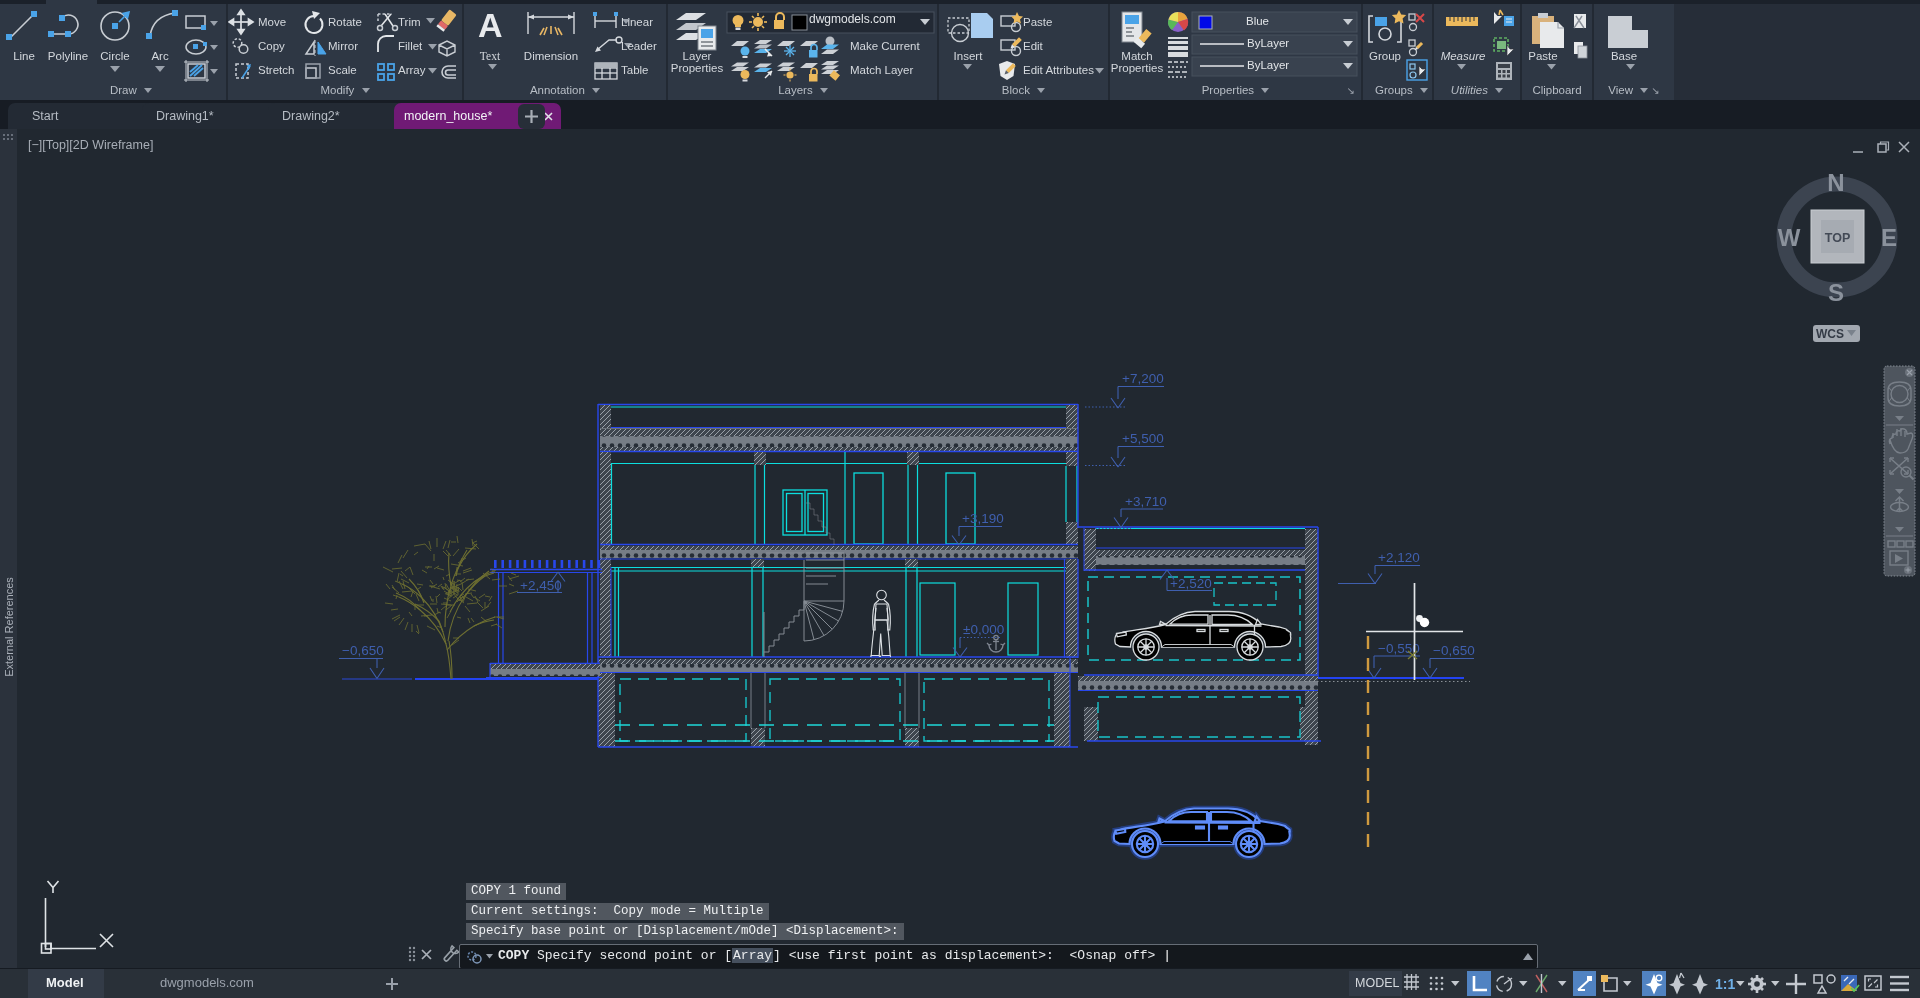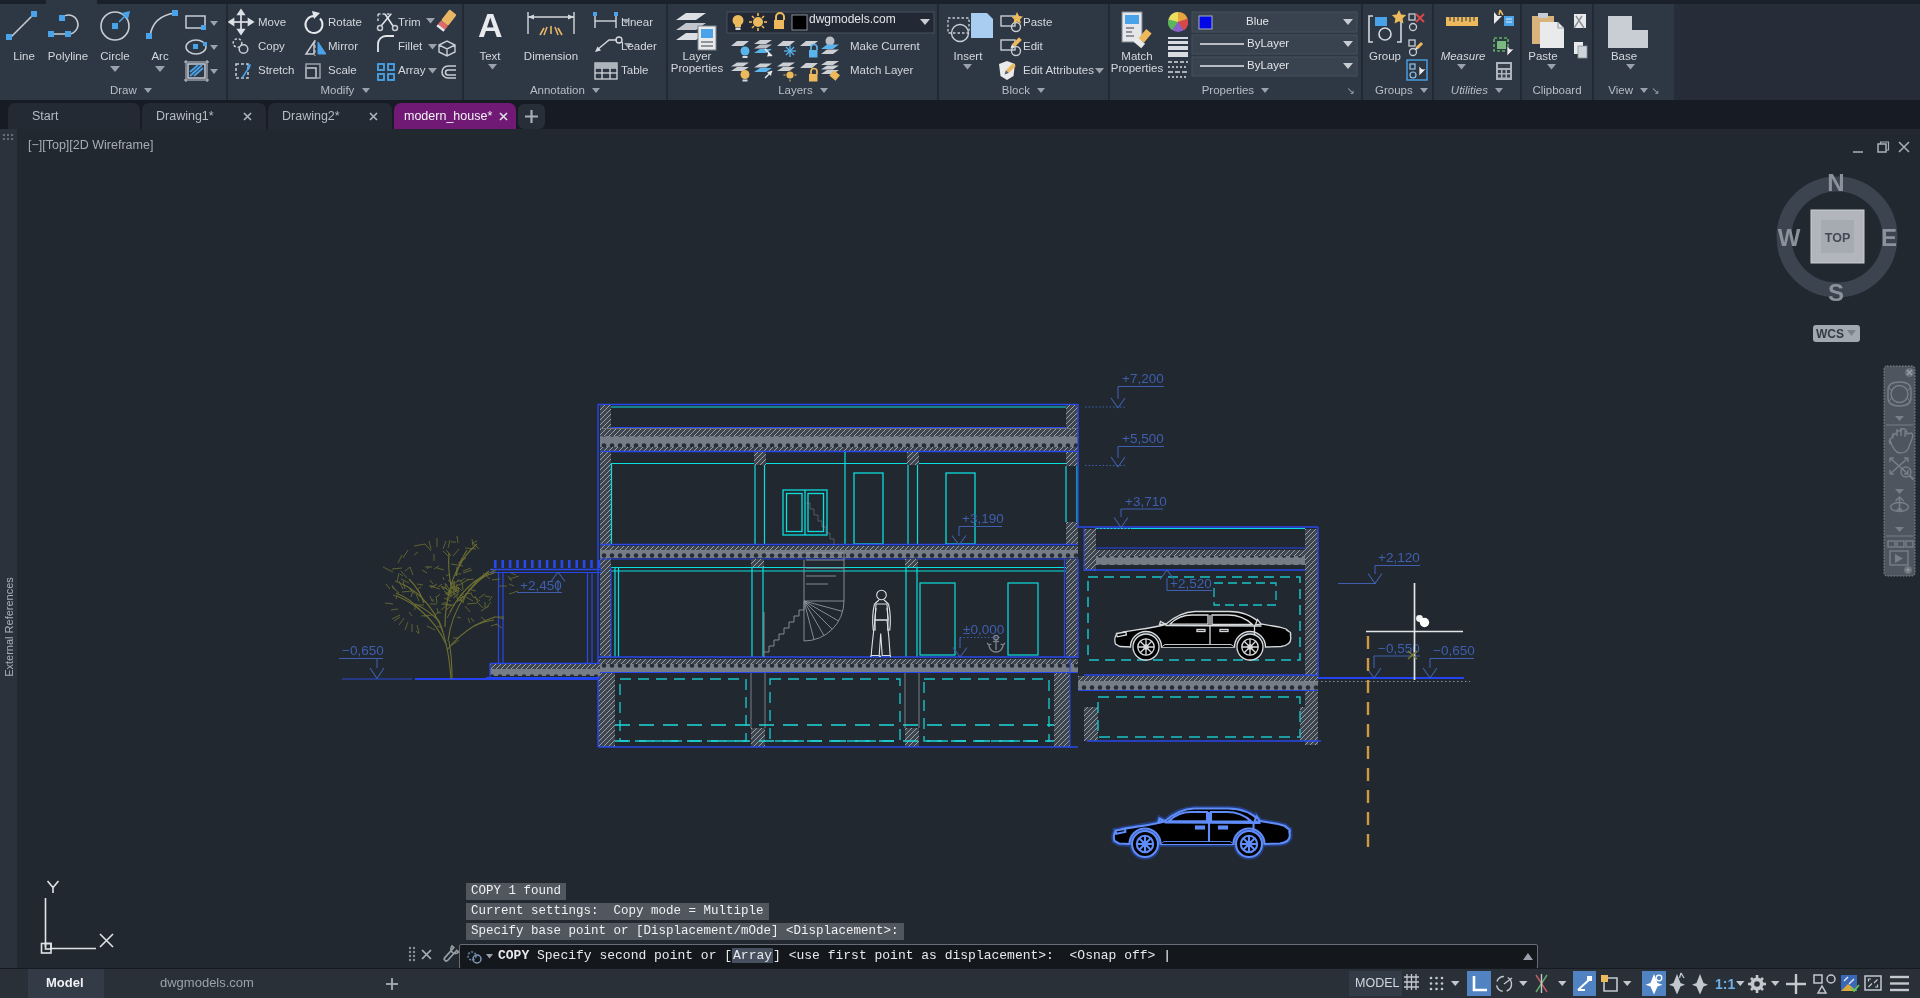--- a/index.html
+++ b/index.html
@@ -9,21 +9,21 @@
 #ribbontop{position:absolute;left:0;top:0;width:1920px;height:4px;background:#1b212a;}
 #ribbontab{position:absolute;left:46px;top:0;width:51px;height:4px;background:#2e3744;}
 .panel{position:absolute;top:4px;height:96px;background:#2e3744;}
 .psep{position:absolute;top:4px;width:2px;height:96px;background:#222933;}
 .ptitle{position:absolute;bottom:4px;left:0;width:100%;text-align:center;font-size:11.5px;color:#b8bec6;white-space:nowrap;}
 .dd{display:inline-block;width:0;height:0;border-left:4px solid transparent;border-right:4px solid transparent;border-top:5px solid #9aa1ab;vertical-align:middle;margin-left:4px;}
 .lbl{position:absolute;font-size:11.5px;color:#d4d8dd;white-space:nowrap;}
 .lblc{position:absolute;font-size:11.5px;color:#d4d8dd;text-align:center;white-space:nowrap;}
 
 #ftabs{position:absolute;left:0;top:100px;width:1920px;height:29px;background:#171c24;}
-.ftab{position:absolute;top:3px;height:26px;border-radius:7px 7px 0 0;background:#232a34;color:#b6bcc4;font-size:12.5px;}
+.ftab{position:absolute;top:3px;height:26px;border-radius:7px 7px 0 0;background:#232a34;color:#b6bcc4;font-size:12.5px;padding-left:45px;}
 .ftab.active{background:#701a75;color:#f2f4f6;}
 .ftab .tx{position:absolute;left:24px;top:6px;}
 
 #canvas{position:absolute;left:0;top:129px;width:1920px;height:839px;background:#212830;}
 #vplabel{position:absolute;left:28px;top:138px;font-size:12.5px;color:#a7adb6;}
 
 #xref{position:absolute;left:0;top:129px;width:17px;height:839px;background:#2b323c;}
 #xreftxt{position:absolute;left:-66px;top:492px;width:150px;transform:rotate(-90deg);transform-origin:center;font-size:11px;color:#aab0b9;text-align:center;}
 
 .chip{position:absolute;font-family:"Liberation Mono",monospace;font-size:12.5px;color:#eef0f2;background:#51575f;padding:1px 5px 2px 5px;white-space:pre;}
@@ -237,21 +237,21 @@
           <line x1="138" y1="59" x2="138" y2="75"></line>
             <line x1="146" y1="59" x2="146" y2="75"></line>
         </g>
         <rect x="131" y="59" width="22" height="5" fill="#aeb4bb"></rect>
         <g fill="#9aa1ab">
             <path d="M24 60 l9 0 -4.5 5.5 z"></path>
             <path d="M158 15 l8 0 -4 5 z"></path>
             <path d="M160 39 l8 0 -4 5 z"></path>
           </g>
       </svg>
-      <div class="lblc" style="left:4px;top:46px;width:44px;">Text</div>
+      <div class="lblc" style="left:4px;top:46px;width:44px;font-family:Liberation Serif, serif;">Text</div>
       <div class="lblc" style="left:57px;top:46px;width:60px;">Dimension</div>
       <div class="lbl" style="left:157px;top:12px;">Linear</div>
       <div class="lbl" style="left:157px;top:36px;">Leader</div>
       <div class="lbl" style="left:157px;top:60px;">Table</div>
       <div class="ptitle">Annotation <i class="dd"></i></div>
     </div>
     <div class="psep" style="left:666px;"></div>
 
     <div class="panel" style="left:668px;width:270px;">
       <svg width="270" height="96" style="position:absolute;left:0;top:0;">

